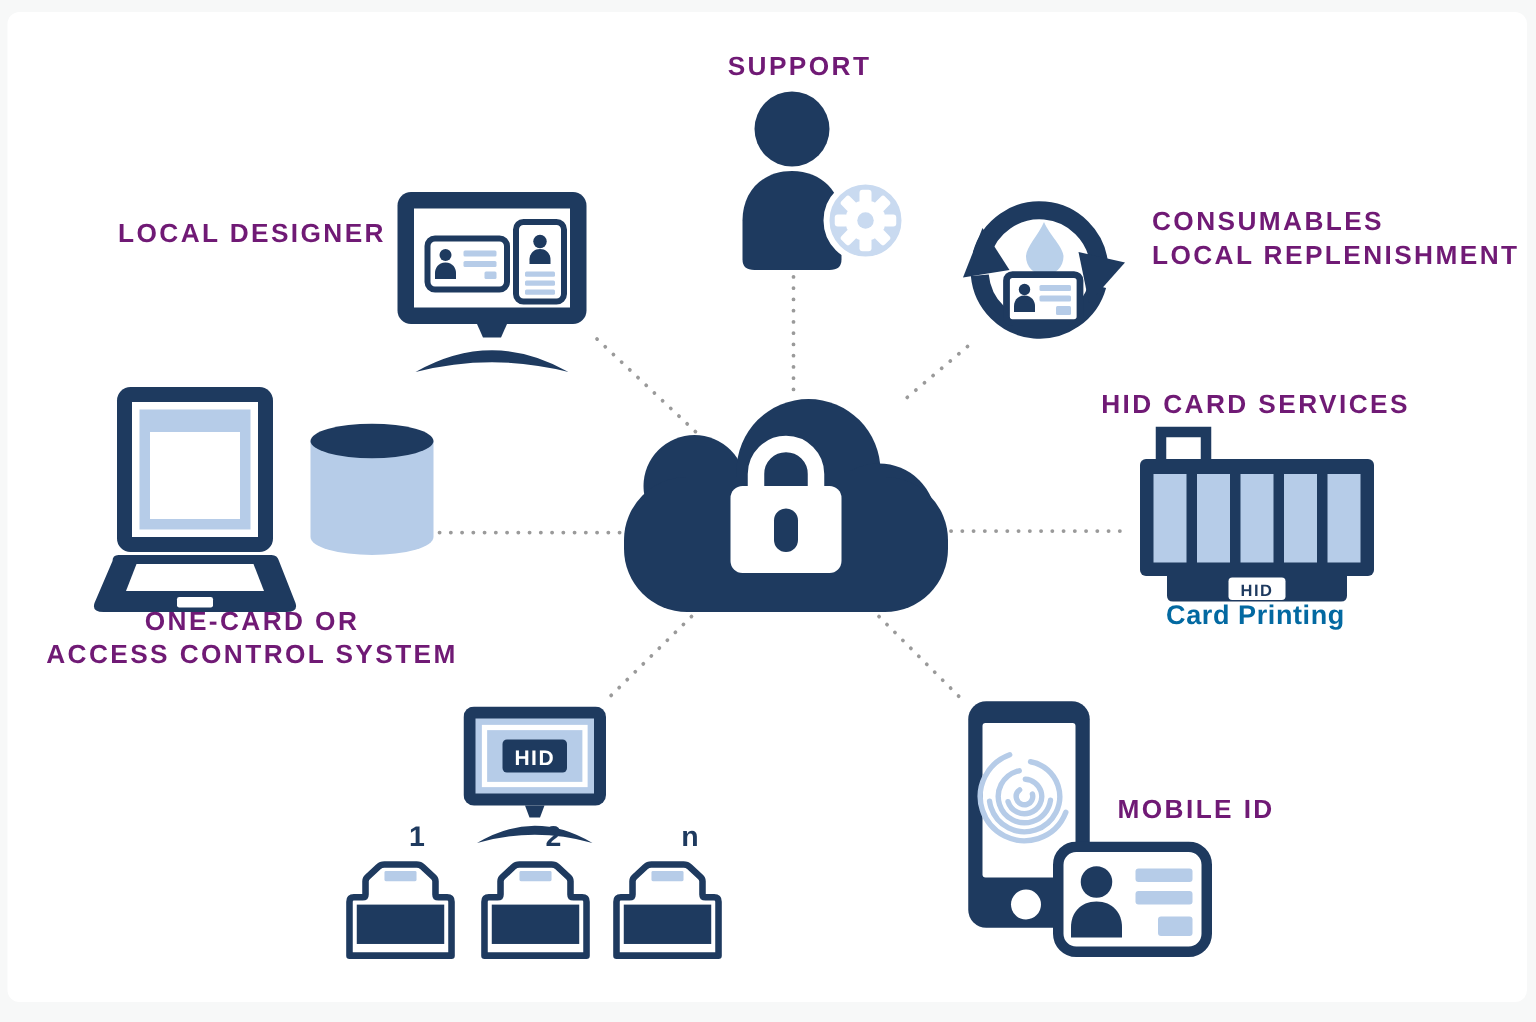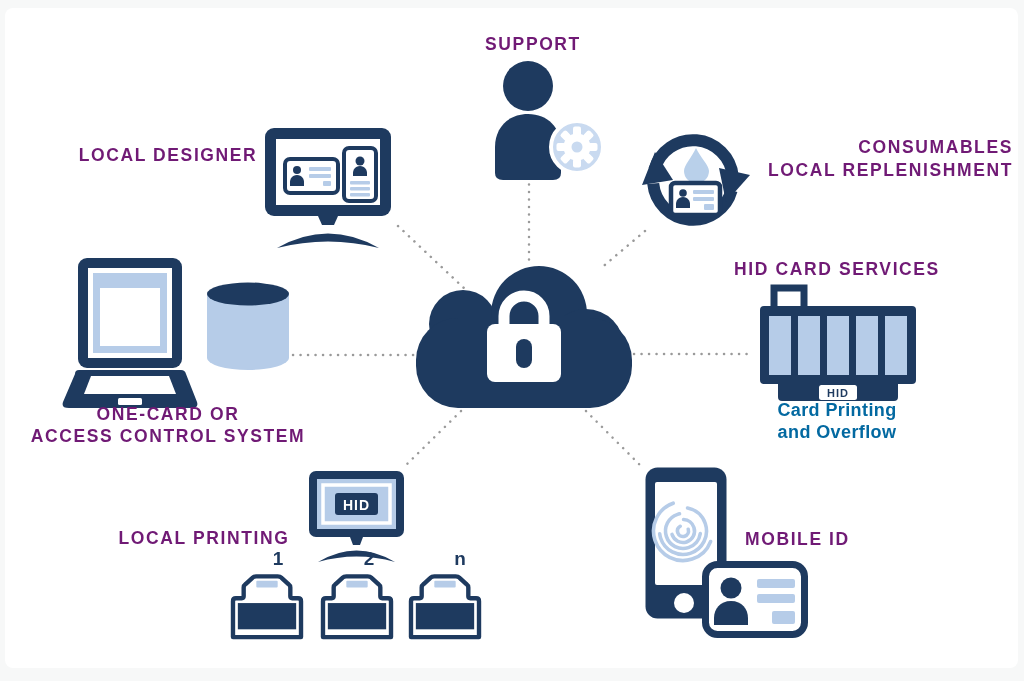--- a/index.html
+++ b/index.html
@@ -18,21 +18,21 @@
   .lbl {
     position:absolute;
     font-weight:bold;
     font-size:17.5px;
     line-height:22px;
     letter-spacing:1.6px;
     color:#701a75;
     text-align:center;
     white-space:nowrap;
   }
-  .lbl.left { text-align:right; }
+  .lbl.left { text-align:left; }
   .sub {
     position:absolute;
     font-weight:600;
     font-size:18px;
     line-height:22px;
     letter-spacing:0.4px;
     color:#0369a1;
     text-align:center;
     white-space:nowrap;
   }
@@ -164,42 +164,40 @@
       <rect x="67" y="32" width="22" height="59"></rect>
       <rect x="96" y="32" width="22" height="59"></rect>
       <rect x="125" y="32" width="22" height="59"></rect>
     </g>
     <path d="M18,100 L138,100 L138,113 Q138,117 134,117 L22,117 Q18,117 18,113 Z" fill="#1e3a5f"></path>
     <rect x="59" y="101" width="38" height="15" rx="2.5" fill="#ffffff"></rect>
     <text x="78" y="113" font-size="11" fill="#1e3a5f" text-anchor="middle">HID</text>
   </svg>
   <div class="sub" style="left:737px;top:399px;width:200px;">
     <div>Card Printing</div>
-    <div>and Overflow</div>
   </div>
 
   <svg class="abs" style="left:62px;top:258px;" width="136" height="156" viewBox="0 0 136 156">
     <rect x="16" y="0" width="104" height="110" rx="9" fill="#1e3a5f"></rect>
     <rect x="26" y="10" width="84" height="90" fill="#ffffff"></rect>
     <rect x="31" y="15" width="74" height="80" fill="#b6cce8"></rect>
     <rect x="38" y="30" width="60" height="58" fill="#ffffff"></rect>
     <path d="M13,116 Q13,112 17,112 L119,112 Q123,112 124,116 L135,144 Q137,150 129,150 L7,150 Q-1,150 1,144 Z" fill="#1e3a5f"></path>
     <path d="M29,118 L107,118 L114,136 L22,136 Z" fill="#ffffff"></path>
     <rect x="56" y="140" width="24" height="7" rx="1.5" fill="#ffffff"></rect>
   </svg>
   <svg class="abs" style="left:203px;top:281px;" width="90" height="92" viewBox="0 0 90 92">
     <path d="M4,13 L4,77 A41,12 0 0 0 86,77 L86,13 Z" fill="#b6cce8"></path>
     <ellipse cx="45" cy="13" rx="41" ry="11.5" fill="#1e3a5f"></ellipse>
   </svg>
   <div class="lbl" style="left:18px;top:403px;width:300px;text-align:center;">
     <div>ONE-CARD OR</div>
     <div>ACCESS CONTROL SYSTEM</div>
   </div>
 
-  <div class="lbl" style="left:99px;top:527px;width:210px;">LOCAL PRINTING</div>
   <svg class="abs" style="left:309px;top:471px;" width="95" height="93" viewBox="0 0 95 93">
     <rect x="0" y="0" width="95" height="66" rx="7" fill="#1e3a5f"></rect>
     <rect x="8" y="8" width="79" height="50" fill="#b6cce8"></rect>
     <rect x="14" y="14" width="67" height="38" fill="#b6cce8" stroke="#ffffff" stroke-width="3.5"></rect>
     <rect x="26" y="22" width="43" height="22" rx="3" fill="#1e3a5f"></rect>
     <text x="47.5" y="39" font-size="14" fill="#ffffff" text-anchor="middle">HID</text>
     <path d="M41,66 L54,66 L51,74 L44,74 Z" fill="#1e3a5f"></path>
     <path d="M9,91 Q47.5,68 86,91 Q47.5,80 9,91 Z" fill="#1e3a5f"></path>
   </svg>
 

